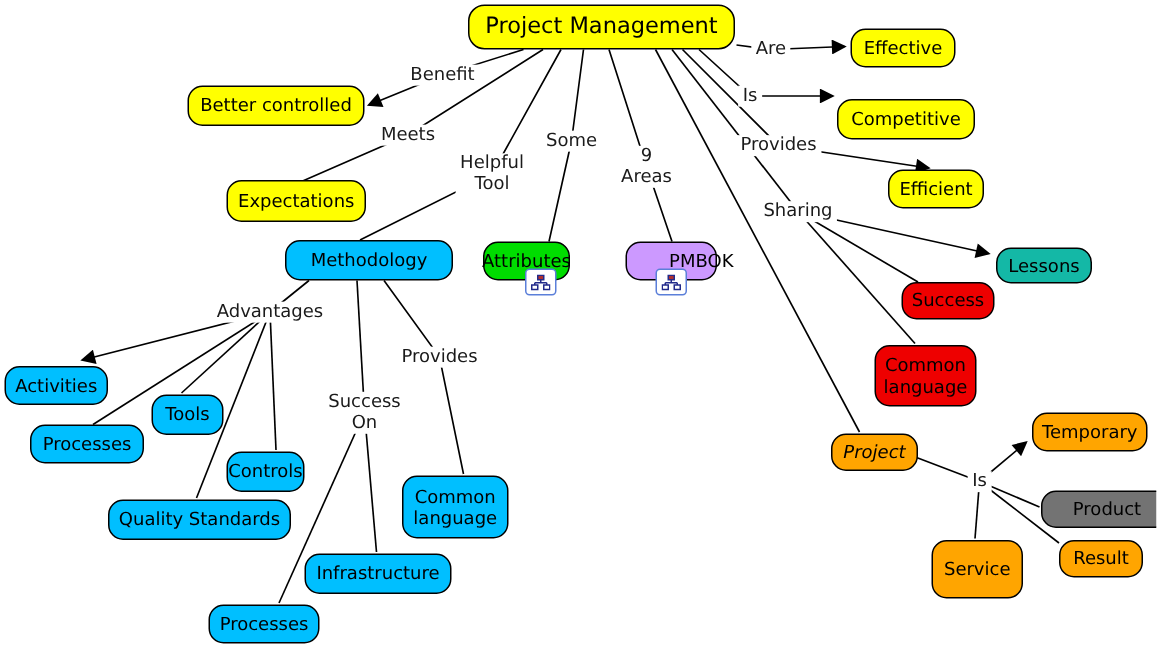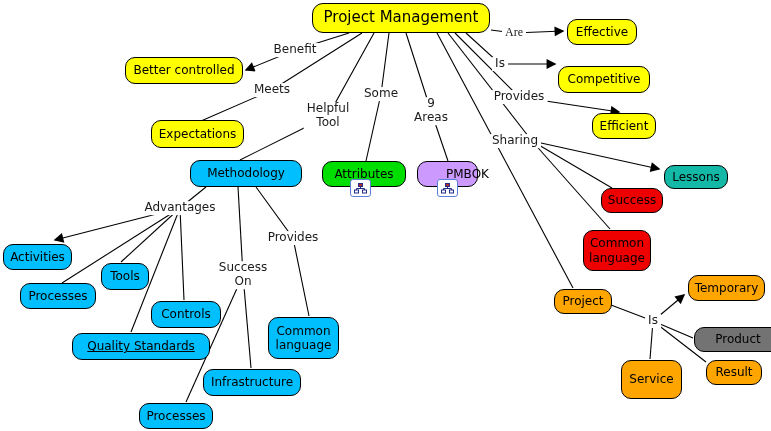--- a/index.html
+++ b/index.html
@@ -70,54 +70,54 @@
       </g>
   </svg>
   <div id="labels-group">
       <div class="edge-label" style="left: 295px; top: 50px;">Benefit</div>
       <div class="edge-label" style="left: 272px; top: 90px;">Meets</div>
       <div class="edge-label" style="left: 328px; top: 116px;">Helpful
 Tool</div>
       <div class="edge-label" style="left: 381px; top: 94px;">Some</div>
       <div class="edge-label" style="left: 431px; top: 111px;">9
 Areas</div>
-      <div class="edge-label" style="left: 514px; top: 33px; font-family: Liberation Serif, serif;">Are</div>
+      <div class="edge-label" style="left: 514px; top: 33px;">Are</div>
       <div class="edge-label" style="left: 500px; top: 64px;">Is</div>
       <div class="edge-label" style="left: 519px; top: 97px;">Provides</div>
-      <div class="edge-label" style="left: 515px; top: 141px;">Sharing</div>
+      <div class="edge-label" style="left: 532px; top: 141px;">Sharing</div>
       <div class="edge-label" style="left: 180px; top: 208px;">Advantages</div>
       <div class="edge-label" style="left: 293px; top: 238px;">Provides</div>
       <div class="edge-label" style="left: 243px; top: 275px;">Success
 On</div>
       <div class="edge-label" style="left: 653px; top: 321px;">Is</div>
     </div>
   <div id="nodes-group">
       <div class="node title" style="left: 312px; top: 3px; width: 178px; height: 30px; background: rgb(255, 255, 0);">Project Management</div>
       <div class="node" style="left: 125px; top: 57px; width: 118px; height: 27px; background: rgb(255, 255, 0);">Better controlled</div>
       <div class="node" style="left: 151px; top: 120px; width: 93px; height: 28px; background: rgb(255, 255, 0);">Expectations</div>
       <div class="node" style="left: 567px; top: 19px; width: 70px; height: 26px; background: rgb(255, 255, 0);">Effective</div>
       <div class="node" style="left: 558px; top: 66px; width: 92px; height: 27px; background: rgb(255, 255, 0);">Competitive</div>
       <div class="node" style="left: 592px; top: 113px; width: 64px; height: 26px; background: rgb(255, 255, 0);">Efficient</div>
       <div class="node" style="left: 190px; top: 160px; width: 112px; height: 27px; background: rgb(0, 191, 255);">Methodology</div>
-      <div class="node" style="left: 322px; top: 161px; width: 84px; height: 26px; background: rgb(0, 221, 0);">Attributes</div>
+      <div class="node" style="left: 322px; top: 161px; width: 58px; height: 26px; background: rgb(0, 221, 0);">Attributes</div>
       <div class="node" style="left: 417px; top: 161px; width: 61px; height: 26px; background: rgb(204, 153, 255); padding-left: 43px;">PMBOK</div>
       <div class="node" style="left: 664px; top: 165px; width: 64px; height: 24px; background: #14b8a6;">Lessons</div>
       <div class="node" style="left: 601px; top: 188px; width: 62px; height: 25px; background: rgb(238, 0, 0);">Success</div>
       <div class="node" style="left: 583px; top: 230px; width: 68px; height: 41px; background: rgb(238, 0, 0);">Common
 language</div>
-      <div class="node" style="left: 554px; top: 289px; width: 58px; height: 25px; background: rgb(255, 165, 0);">Project</div>
+      <div class="node" style="left: 554px; top: 289px; width: 58px; height: 25px; background: rgb(255, 165, 0); font-style: italic;">Project</div>
       <div class="node" style="left: 688px; top: 275px; width: 77px; height: 26px; background: rgb(255, 165, 0);">Temporary</div>
       <div class="node" style="left: 694px; top: 327px; width: 88px; height: 25px; background: #737373;">Product</div>
       <div class="node" style="left: 706px; top: 360px; width: 56px; height: 25px; background: rgb(255, 165, 0);">Result</div>
       <div class="node" style="left: 621px; top: 360px; width: 61px; height: 39px; background: rgb(255, 165, 0);">Service</div>
       <div class="node" style="left: 3px; top: 244px; width: 69px; height: 26px; background: rgb(0, 191, 255);">Activities</div>
       <div class="node" style="left: 101px; top: 263px; width: 48px; height: 27px; background: rgb(0, 191, 255);">Tools</div>
       <div class="node" style="left: 20px; top: 283px; width: 76px; height: 26px; background: rgb(0, 191, 255);">Processes</div>
-      <div class="node" style="left: 151px; top: 301px; width: 70px; height: 27px; background: rgb(0, 191, 255);">Controls</div>
-      <div class="node" style="left: 72px; top: 333px; width: 138px; height: 27px; background: rgb(0, 191, 255); text-decoration: underline;">Quality Standards</div>
+      <div class="node" style="left: 151px; top: 301px; width: 52px; height: 27px; background: rgb(0, 191, 255);">Controls</div>
+      <div class="node" style="left: 72px; top: 333px; width: 122px; height: 27px; background: rgb(0, 191, 255);">Quality Standards</div>
       <div class="node" style="left: 268px; top: 317px; width: 71px; height: 42px; background: rgb(0, 191, 255);">Common
 language</div>
       <div class="node" style="left: 203px; top: 369px; width: 98px; height: 27px; background: rgb(0, 191, 255);">Infrastructure</div>
       <div class="node" style="left: 139px; top: 403px; width: 74px; height: 26px; background: rgb(0, 191, 255);">Processes</div>
     </div>
   <div id="badges-group">
       <div class="badge" style="left: 350px; top: 179px; width: 21px; height: 18px;">
         <svg width="13" height="11" viewBox="0 0 13 11">
           <rect x="4.5" y="0.5" width="4" height="3" fill="#b03030" stroke="#222a8a" stroke-width="1"></rect>
           <line x1="6.5" y1="3.5" x2="6.5" y2="5.5" stroke="#222a8a" stroke-width="1"></line>

